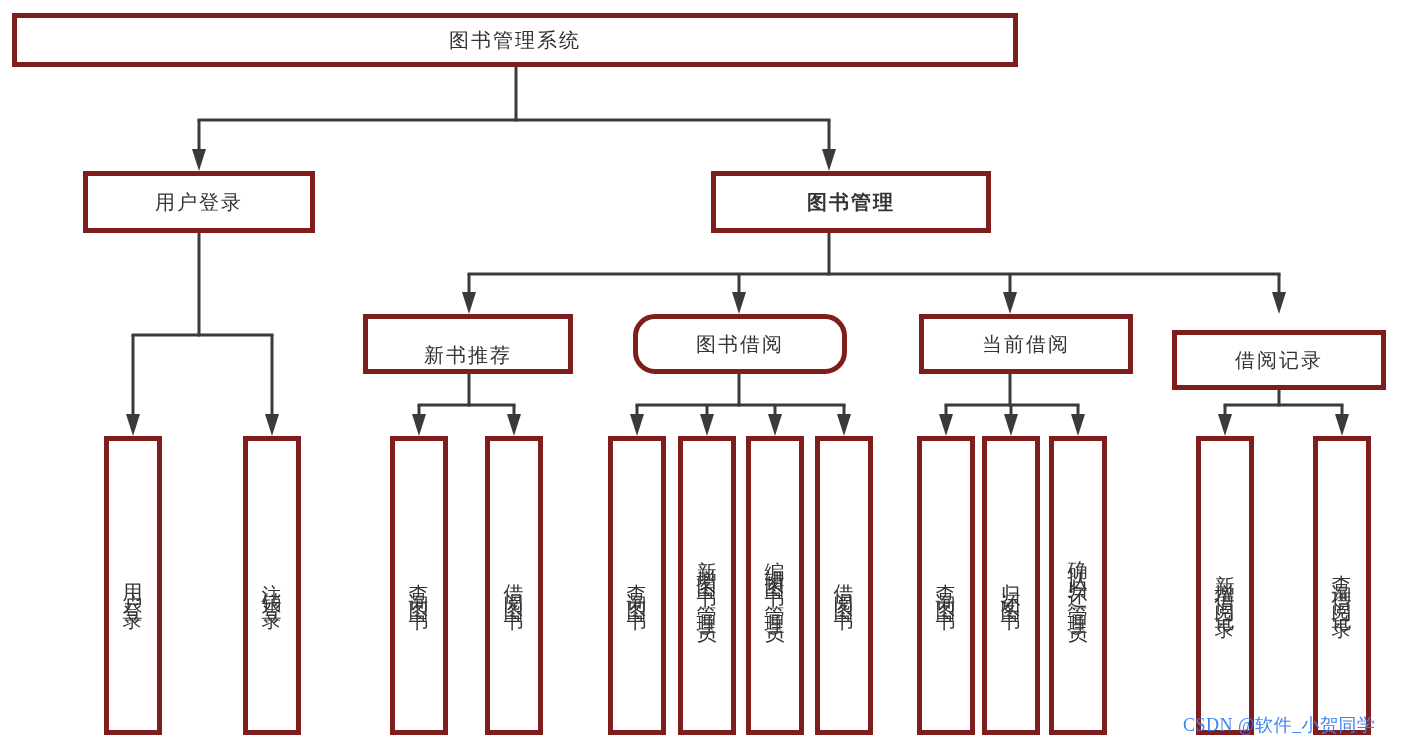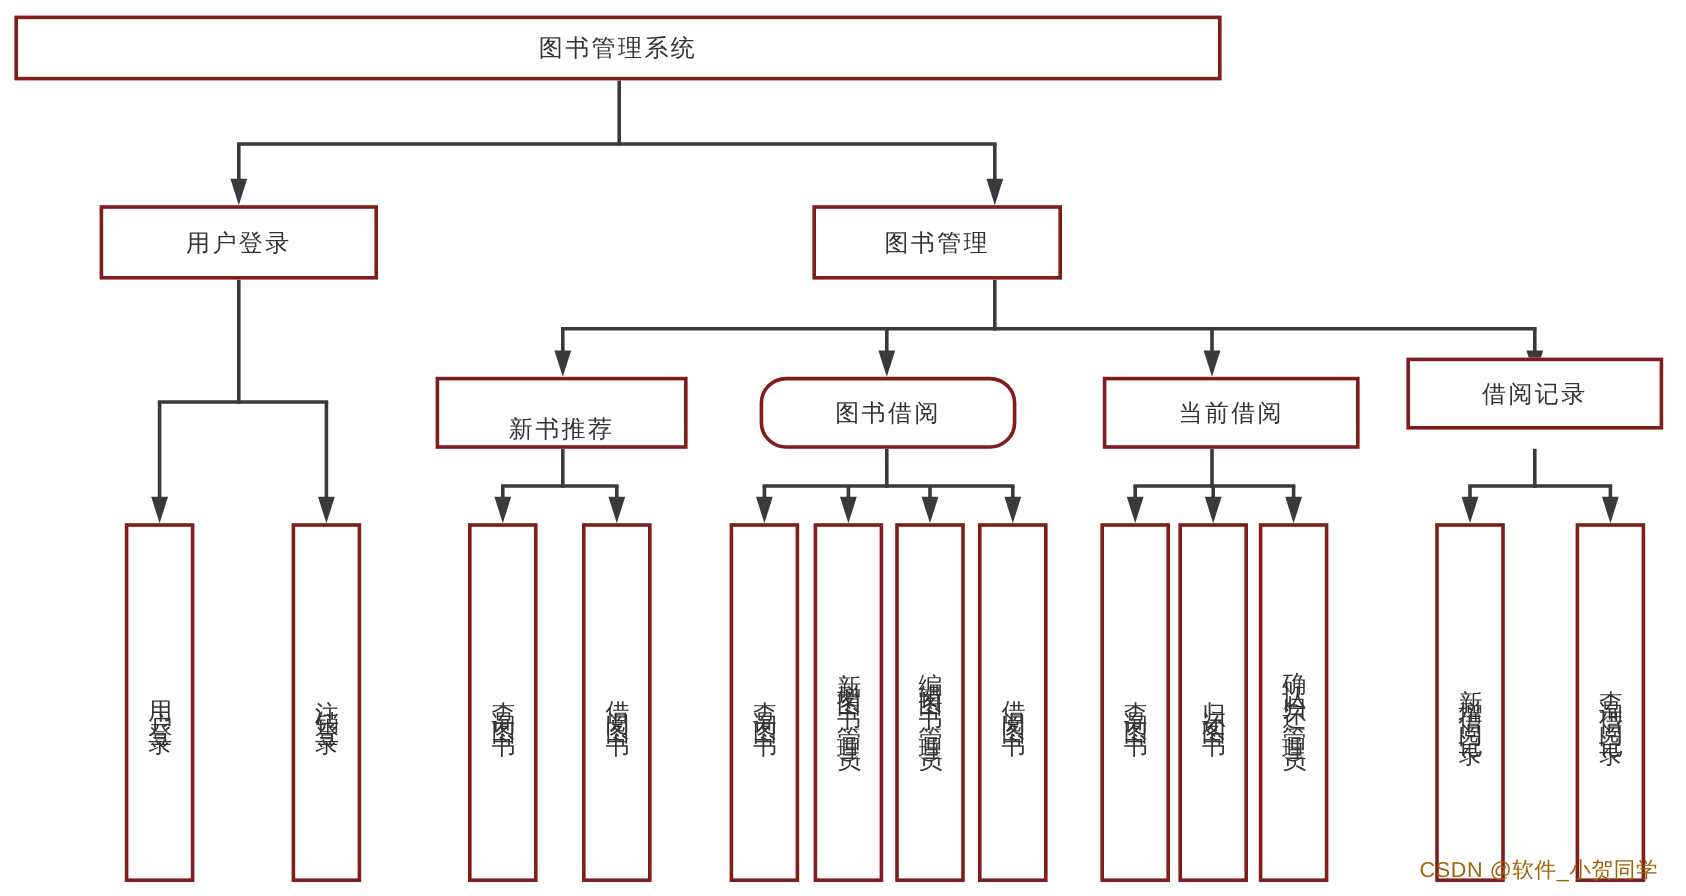--- a/index.html
+++ b/index.html
@@ -15,21 +15,21 @@
     position: absolute;
     left: 0; top: 0;
     width: 1405px; height: 747px;
     pointer-events: none;
   }
   #connectors line { stroke:#3a3a3a; stroke-width:3; }
   #connectors polygon { fill:#3a3a3a; }
   .node {
     position: absolute;
     box-sizing: border-box;
-    border: 3px solid #7f1d1d;
+    border: 5px solid #7f1d1d;
     background: #ffffff;
     display: flex;
     align-items: center;
     justify-content: center;
   }
   .h-node span {
     font-size: 20px;
     color: #333333;
     letter-spacing: 2px;
     white-space: nowrap;
@@ -46,23 +46,24 @@
     color: #333333;
     letter-spacing: 9px;
     line-height: 1;
     white-space: nowrap;
   }
   #watermark {
     position: absolute;
     left: 1183px;
     top: 713px;
     font-size: 18px;
-    color: #a16207;
+    color: #3b82f6;
     letter-spacing: 0.5px;
     white-space: nowrap;
+    font-family: Liberation Serif, serif;
   }
 </style>
 </head>
 <body>
 
 <div id="canvas">
 
   <svg id="connectors" viewBox="0 0 1405 747">
 
     <line x1="516" y1="67" x2="516" y2="121.5"></line>
@@ -125,34 +126,34 @@
     <polygon points="1335,414 1349,414 1342,436"></polygon>
   </svg>
 
   <div class="node h-node" style="left:12px; top:13px; width:1006px; height:54px;">
     <span>图书管理系统</span>
   </div>
 
   <div class="node h-node" style="left:83px; top:171px; width:232px; height:62px;">
     <span>用户登录</span>
   </div>
-  <div class="node h-node" style="left:677px; top:171px; width:208px; height:62px;">
+  <div class="node h-node" style="left:711px; top:171px; width:280px; height:62px;font-weight:bold;">
     <span>图书管理</span>
   </div>
 
   <div class="node h-node" style="left:363px; top:314px; width:210px; height:60px;align-items:flex-end;">
     <span>新书推荐</span>
   </div>
   <div class="node h-node" style="left:633px; top:314px; width:214px; height:60px;border-radius:22px;">
     <span>图书借阅</span>
   </div>
   <div class="node h-node" style="left:903px; top:314px; width:214px; height:60px;margin-left:16px;">
     <span>当前借阅</span>
   </div>
-  <div class="node h-node" style="left:1172px; top:298px; width:214px; height:60px;">
+  <div class="node h-node" style="left:1172px; top:330px; width:214px; height:60px;">
     <span>借阅记录</span>
   </div>
 
   <div class="node v-node" style="left:104px;">
     <span>用户登录</span>
   </div>
   <div class="node v-node" style="left:243px;">
     <span>注销登录</span>
   </div>
 

